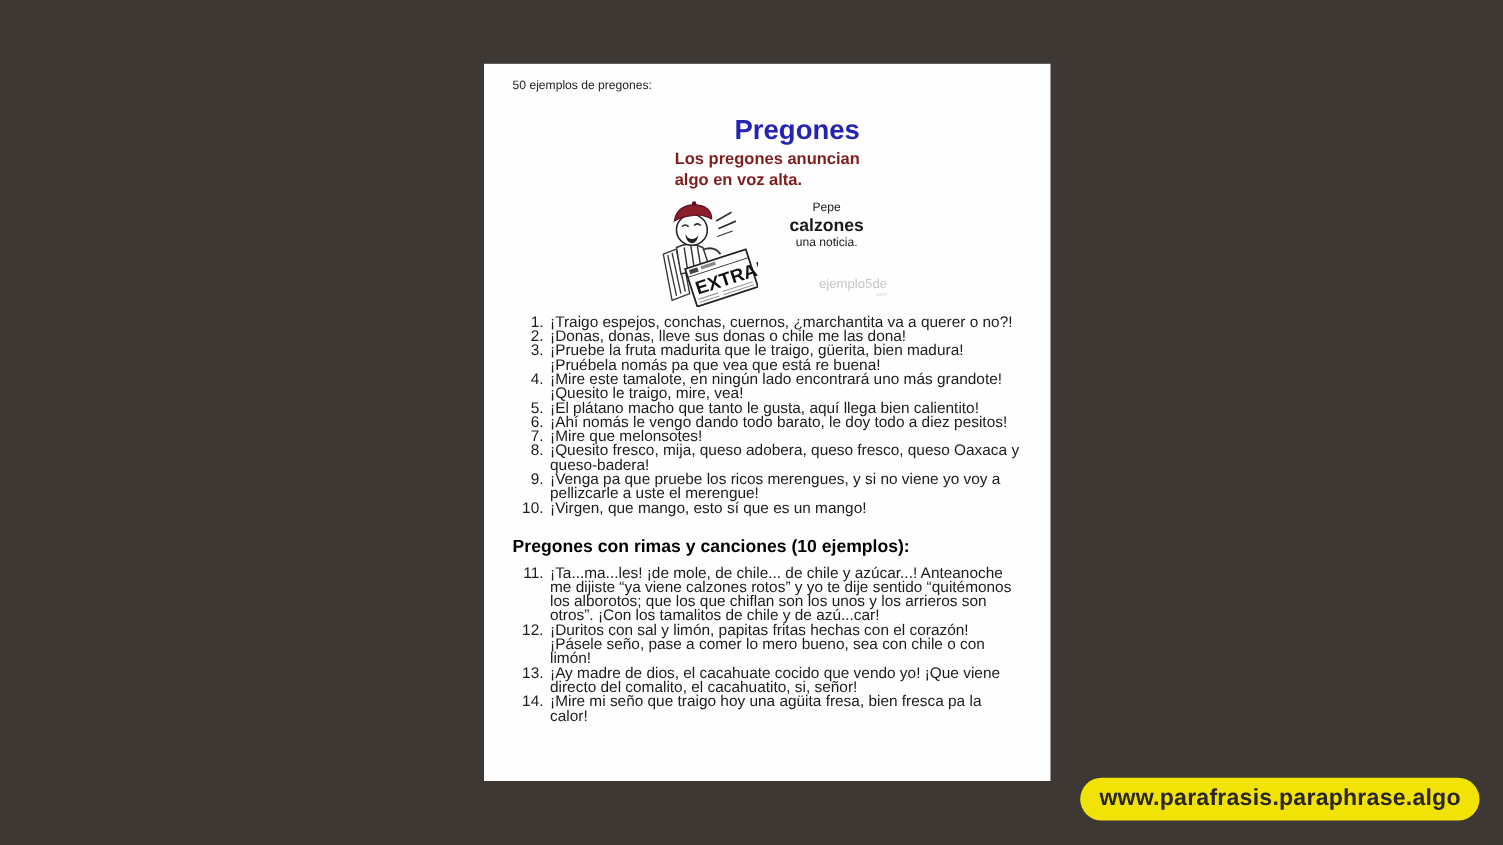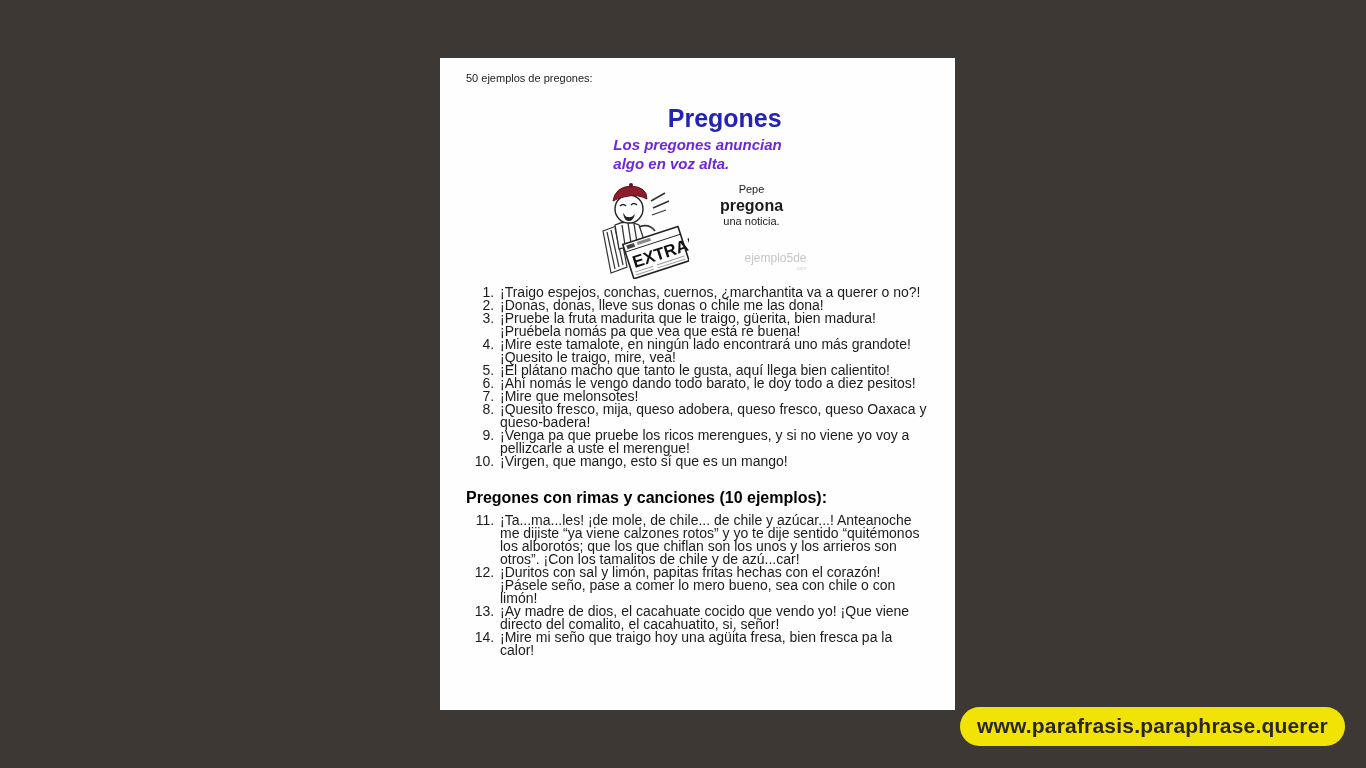--- a/index.html
+++ b/index.html
@@ -17,21 +17,21 @@
     padding: 14px 26px 0 26px;
     color: #1a1a1a;
   }
   .intro { font-size: 11px; color: #222; }
   .header-block { text-align: center; margin-top: 20px; }
   .header-inner { display: inline-block; text-align: left; }
   .doc-title {
     font-size: 25px; font-weight: bold; color: #2424b4;
     text-align: right; letter-spacing: 0px; margin-bottom: 2px;
   }
-  .subtitle { font-size: 15px; font-weight: bold; line-height: 19px; color: #6d28d9; font-style: italic; }
+  .subtitle { font-size: 15px; font-weight: bold; line-height: 19px; color: #7f1d1d; }
   .figure-row {
     margin-top: 6px;
     display: flex; justify-content: center; align-items: flex-start; gap: 8px;
   }
   .caption-col { padding-top: 4px; text-align: center; width: 110px; }
   .cap-1 { font-size: 11px; font-weight: normal; }
   .cap-2 { font-size: 16px; font-weight: bold; margin-top: 2px; }
   .cap-3 { font-size: 11px; font-weight: normal; }
   .watermark {
     margin-top: 26px; font-size: 12px; color: #c6c6c6;
@@ -118,21 +118,21 @@
         <g stroke="#999" stroke-width="1">
           <line x1="41" y1="86" x2="60" y2="86"></line>
           <line x1="41" y1="89" x2="60" y2="89"></line>
           <line x1="64" y1="86" x2="93" y2="86"></line>
           <line x1="64" y1="89" x2="93" y2="89"></line>
         </g>
       </g>
     </svg>
     <div class="caption-col">
       <div class="cap-1">Pepe</div>
-      <div class="cap-2">pregona</div>
+      <div class="cap-2">calzones</div>
       <div class="cap-3">una noticia.</div>
       <div class="watermark">
         <span>ejemplo5de</span>
         <span class="wm-suffix">.com</span>
       </div>
     </div>
   </div>
 
   <ol class="pregones" start="1">
       <li>¡Traigo espejos, conchas, cuernos, ¿marchantita va a querer o no?!</li>
@@ -150,13 +150,13 @@
   <h2 class="section-heading" style="margin-top:21px">Pregones con rimas y canciones (10 ejemplos):</h2>
   <ol class="pregones" start="11">
       <li>¡Ta...ma...les! ¡de mole, de chile... de chile y azúcar...! Anteanoche me dijiste “ya viene calzones rotos” y yo te dije sentido “quitémonos los alborotos; que los que chiflan son los unos y los arrieros son otros”. ¡Con los tamalitos de chile y de azú...car!</li>
       <li>¡Duritos con sal y limón, papitas fritas hechas con el corazón! ¡Pásele seño, pase a comer lo mero bueno, sea con chile o con limón!</li>
       <li>¡Ay madre de dios, el cacahuate cocido que vendo yo! ¡Que viene directo del comalito, el cacahuatito, si, señor!</li>
       <li>¡Mire mi seño que traigo hoy una agüita fresa, bien fresca pa la calor!</li>
     </ol>
 
 </div>
 
-<div class="badge">www.parafrasis.paraphrase.querer</div>
+<div class="badge">www.parafrasis.paraphrase.algo</div>
 
 </body></html>

